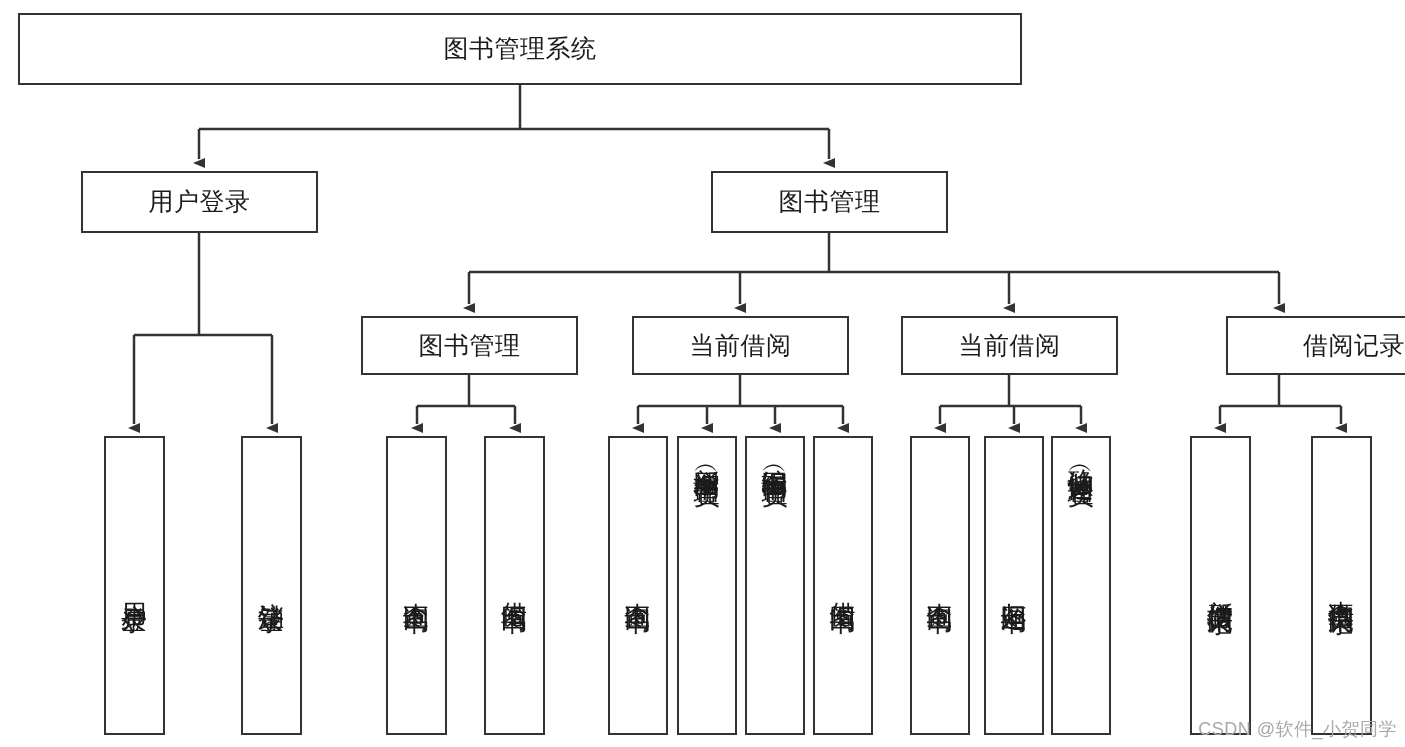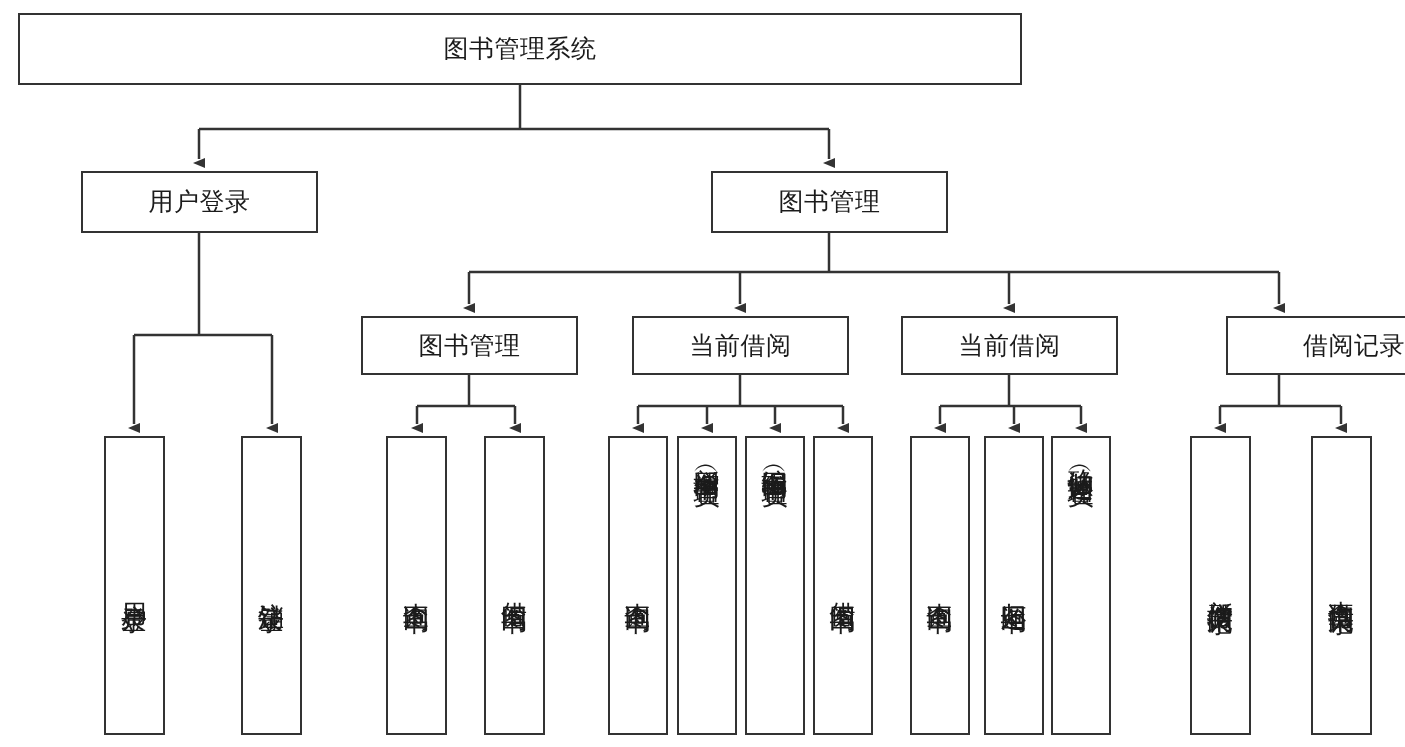--- a/index.html
+++ b/index.html
@@ -189,13 +189,14 @@
         <span class="label">确认归还（管理员）</span>
       </div>
       <div class="node vertical center" style="left: 1190px; top: 436px; width: 61px; height: 299px;">
         <span class="label">新增借阅记录</span>
       </div>
       <div class="node vertical center" style="left: 1311px; top: 436px; width: 61px; height: 299px;">
         <span class="label">查询借阅记录</span>
       </div>
     </div>
 
+  <div id="watermark">CSDN @软件_小贺同学</div>
 </div>
 
 </body></html>

